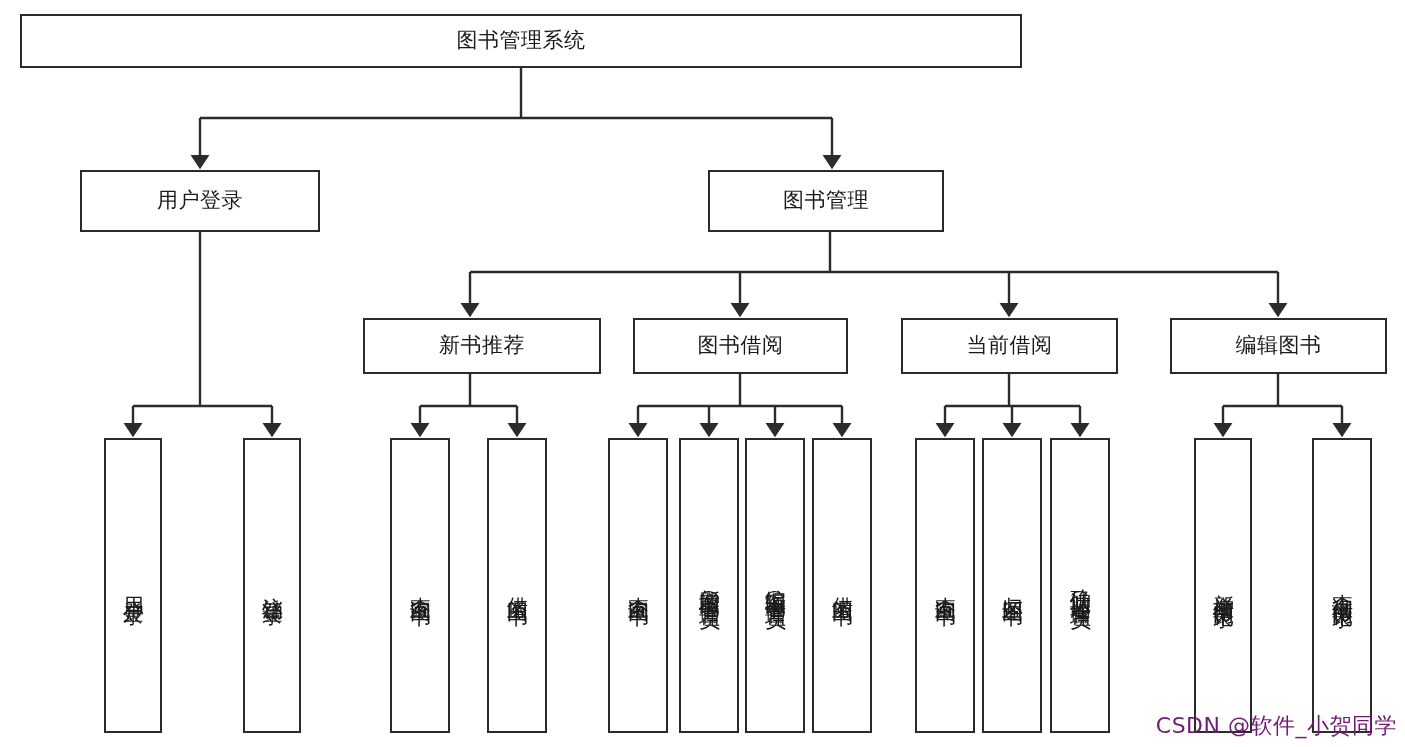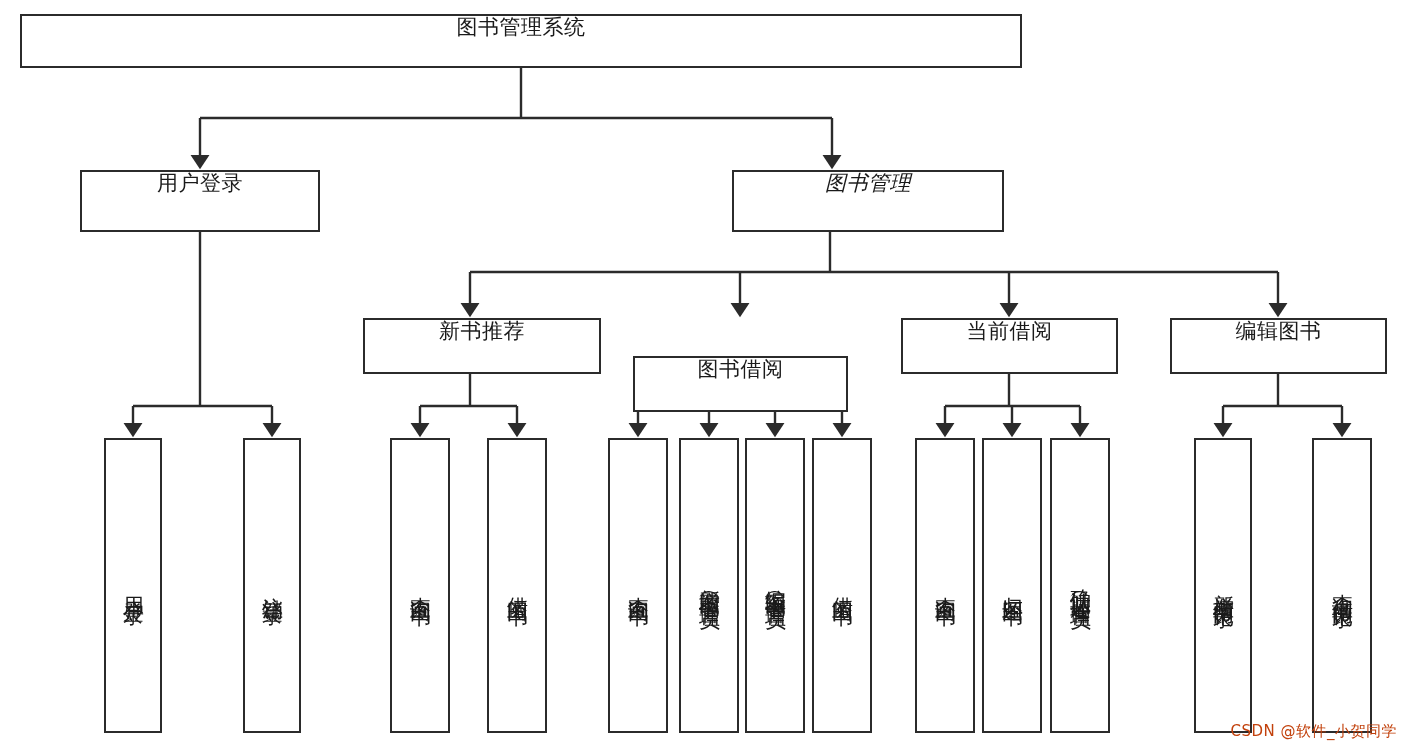--- a/index.html
+++ b/index.html
@@ -24,20 +24,21 @@
     width: 1405px;
     height: 747px;
     pointer-events: none;
   }
   .node {
     position: absolute;
     box-sizing: border-box;
     border: 2px solid #2b2b2b;
     background: #ffffff;
     display: flex;
+    align-items: center;
     justify-content: center;
     color: #1a1a1a;
   }
   .node .label {
     display: block;
     text-align: center;
     line-height: 1.12;
   }
   .node.horizontal .label {
     font-size: 21px;
@@ -54,22 +55,22 @@
     font-size: 21px;
     letter-spacing: 3px;
     line-height: 1;
     white-space: nowrap;
     max-height: 100%;
   }
   #watermark {
     position: absolute;
     right: 8px;
     bottom: 6px;
-    font-size: 15px;
-    color: #c2410c;
+    font-size: 22px;
+    color: #701a75;
     white-space: nowrap;
     letter-spacing: 0.5px;
   }
 </style>
 </head>
 <body>
 
 <div id="diagram-root">
 
   <svg class="edges" viewBox="0 0 1405 747">
@@ -135,28 +136,28 @@
     </g>
   </svg>
 
   <div class="node horizontal" style="left:20px; top:14px; width:1002px; height:54px;">
     <span class="label">图书管理系统</span>
   </div>
 
   <div class="node horizontal" style="left:80px; top:170px; width:240px; height:62px;">
     <span class="label">用户登录</span>
   </div>
-  <div class="node horizontal" style="left:732px; top:170px; width:272px; height:62px;font-style:italic;">
+  <div class="node horizontal" style="left:708px; top:170px; width:236px; height:62px;">
     <span class="label">图书管理</span>
   </div>
 
   <div class="node horizontal" style="left:363px; top:318px; width:238px; height:56px;">
     <span class="label">新书推荐</span>
   </div>
-  <div class="node horizontal" style="left:633px; top:318px; width:215px; height:56px;margin-top:38px;">
+  <div class="node horizontal" style="left:633px; top:318px; width:215px; height:56px;">
     <span class="label">图书借阅</span>
   </div>
   <div class="node horizontal" style="left:901px; top:318px; width:217px; height:56px;">
     <span class="label">当前借阅</span>
   </div>
   <div class="node horizontal" style="left:1170px; top:318px; width:217px; height:56px;">
     <span class="label">编辑图书</span>
   </div>
 
   <div class="node vertical" style="left:104px; top:438px; width:58px; height:295px;">

